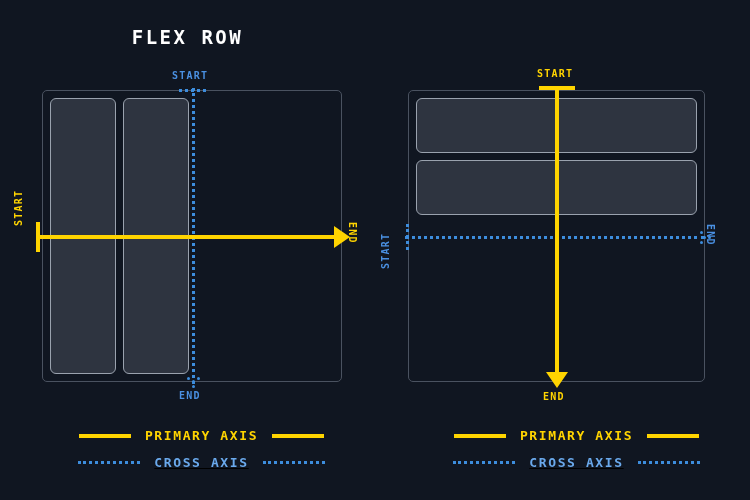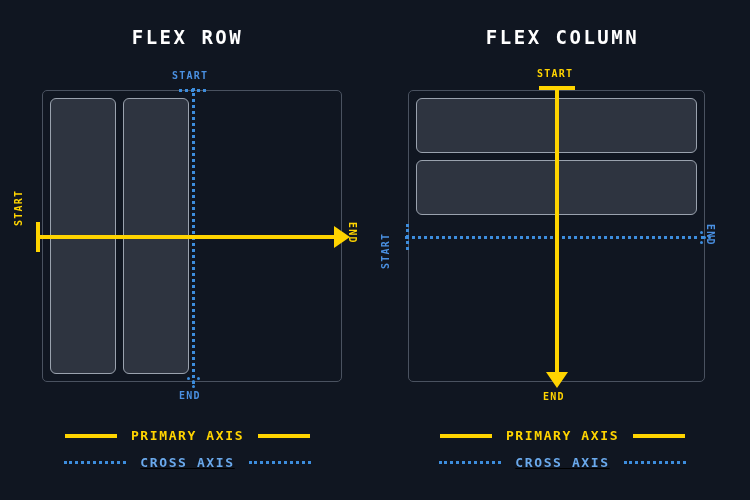--- a/index.html
+++ b/index.html
@@ -152,20 +152,21 @@
 
   
   .legend {
     position: absolute;
     left: 0;
     width: 375px;
     display: flex;
     align-items: center;
     justify-content: center;
     gap: 14px;
+    padding-left: 14px;
   }
   .legend.primary { top: 428px; }
   .legend.cross   { top: 455px; text-decoration: underline; }
 
   .legend-label {
     font-size: 13px;
     font-weight: bold;
     letter-spacing: 1.6px;
   }
   .legend.primary .legend-label { color: #ffd400; }
@@ -222,21 +223,20 @@
     </div>
     <div class="legend cross">
       <span class="legend-dot"></span>
       <span class="legend-label">CROSS AXIS</span>
       <span class="legend-dot"></span>
     </div>
   </div>
 
   <div class="panel right">
 
-    <div class="panel-title">FLEX COLUMN</div>
 
     <div class="flex-box col">
       <div class="flex-item"></div>
       <div class="flex-item"></div>
     </div>
 
     <div class="cross-h" style="left:30px; top:236px; width:300px;"></div>
 
     <div class="cross-v" style="left:31px; top:224px; height:26px;"></div>
 

